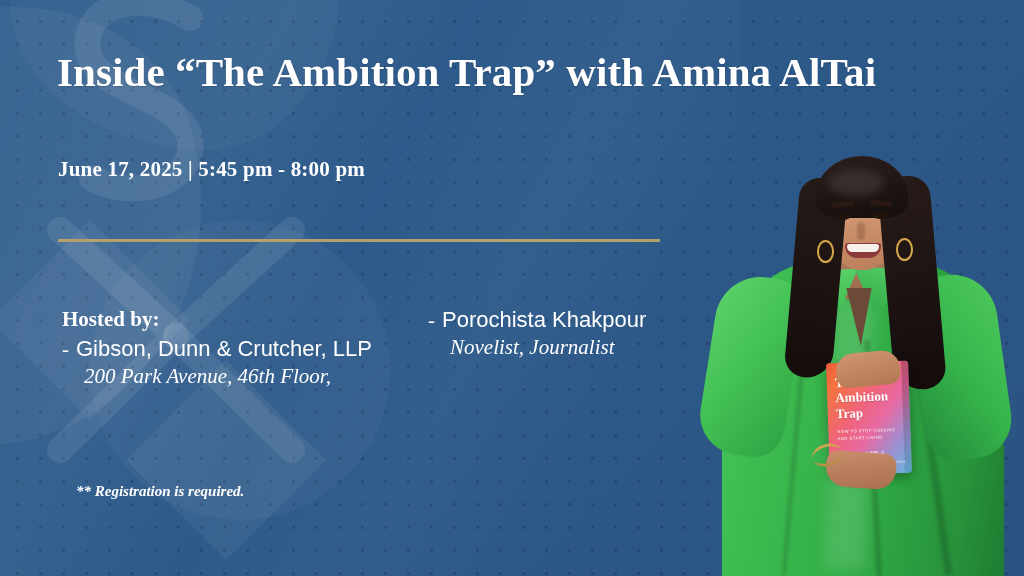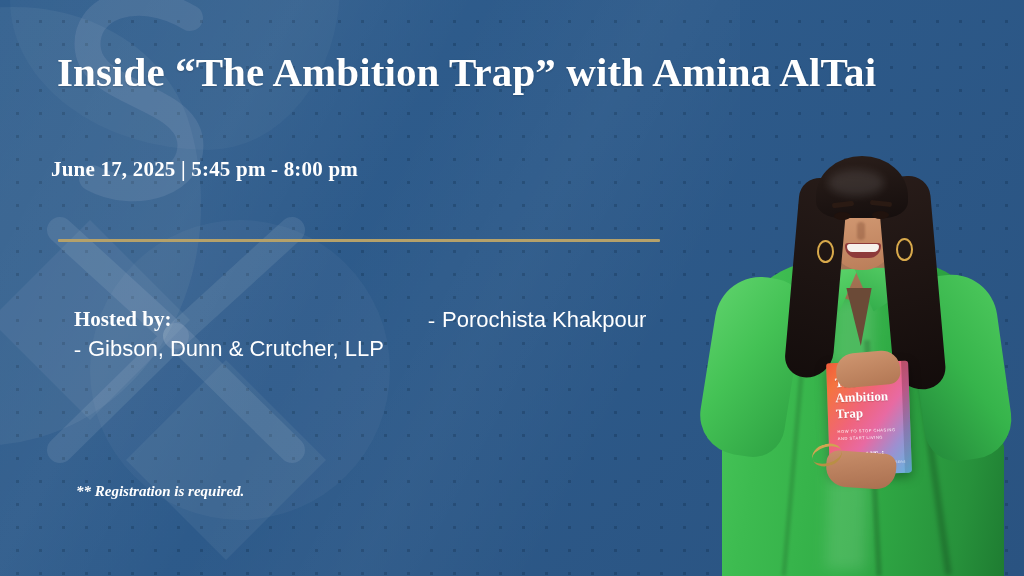--- a/index.html
+++ b/index.html
@@ -94,42 +94,42 @@
     font-family: "Liberation Serif", serif;
     font-size: 41px;
     font-weight: 700;
     letter-spacing: 0.1px;
     white-space: nowrap;
     text-shadow: 0 1px 2px rgba(0,0,0,0.18);
   }
 
   .datetime {
     position: absolute;
-    left: 51px;
+    left: 58px;
     top: 157px;
     color: #ffffff;
     font-family: "Liberation Serif", serif;
     font-size: 21px;
     font-weight: 700;
     letter-spacing: 0.2px;
     white-space: nowrap;
     font-variant-numeric: oldstyle-nums;
   }
 
   .divider {
     position: absolute;
     left: 58px;
     top: 239px;
     width: 602px;
     height: 3px;
     background: #b5a16a;
     border-radius: 1px;
   }
 
-  .col-hosted { position: absolute; left: 74px; top: 306px; }
+  .col-hosted { position: absolute; left: 62px; top: 306px; }
   .col-moderated { position: absolute; left: 428px; top: 306px; }
 
   .col-heading {
     color: #ffffff;
     font-family: "Liberation Serif", serif;
     font-size: 21px;
     font-weight: 700;
     line-height: 1.28;
     white-space: nowrap;
     margin: 0 0 2px 0;
@@ -501,27 +501,29 @@
     <div class="datetime">June 17, 2025 | 5:45 pm - 8:00 pm</div>
 
     <div class="divider"></div>
 
     <div class="col-hosted">
       <div class="col-heading">Hosted by:</div>
       <div class="bullet-row">
         <span class="bullet-dash">-</span>
         <span class="bullet-text">Gibson, Dunn &amp; Crutcher, LLP</span>
       </div>
+      <div class="sub-line">200 Park Avenue, 46th Floor,</div>
     </div>
 
     <div class="col-moderated">
       <div class="bullet-row">
         <span class="bullet-dash">-</span>
         <span class="bullet-text">Porochista Khakpour</span>
       </div>
+      <div class="sub-line">Novelist, Journalist</div>
     </div>
 
     <div class="footnotes">
       <div class="footnote">** Registration is required.</div>
     </div>
 
   </div>
 
   <div class="portrait">
     <div class="p-hair-back"></div>

